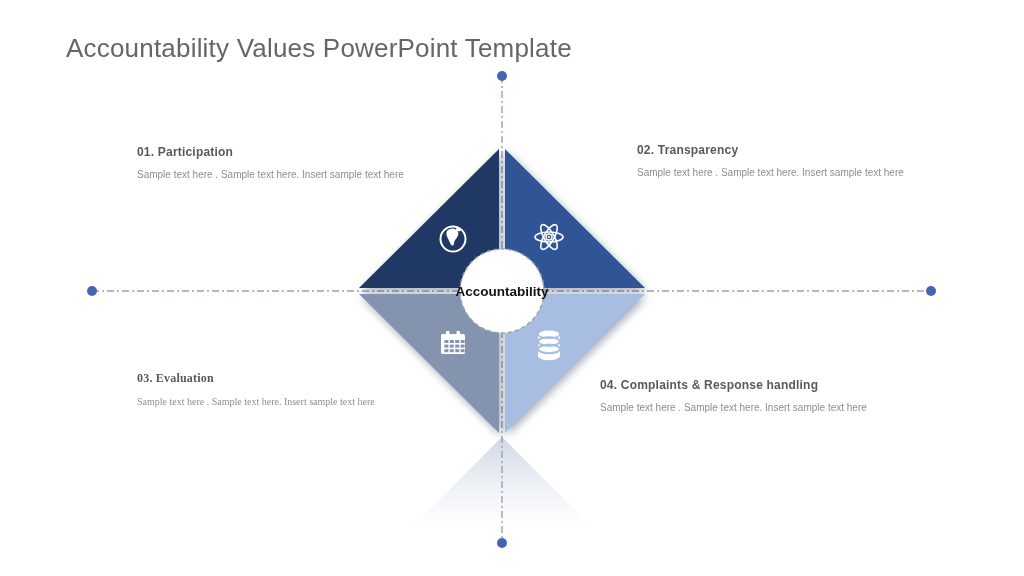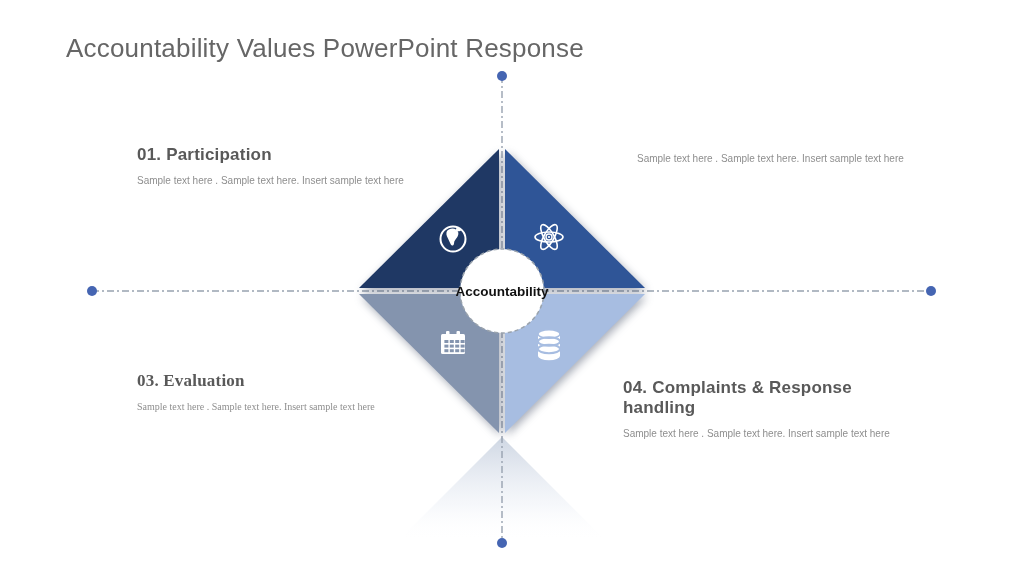--- a/index.html
+++ b/index.html
@@ -9,40 +9,40 @@
   }
   #title{
     position:absolute;left:66px;top:33px;
     font-size:26px;font-weight:500;color:#666666;letter-spacing:0.2px;
     white-space:nowrap;
   }
   svg.diagram{position:absolute;left:0;top:0;}
   .diamond{filter:drop-shadow(2px 3px 4px rgba(60,72,96,0.45));}
   .textblock{position:absolute;width:296px;}
   .textblock h2{
-    margin:0;font-size:17px;font-weight:bold;color:#595959;letter-spacing:0.2px;
+    margin:0;font-size:12px;font-weight:bold;color:#595959;letter-spacing:0.2px;
   }
   .textblock p{
     margin:7px 0 0 0;font-size:10px;color:#8e8e8e;line-height:1.75;
     text-align:justify;
   }
   #block1{left:137px;top:145px;}
   #block2{left:637px;top:143px;}
   #block3{left:137px;top:371px;font-family:Liberation Serif, serif;}
-  #block4{left:623px;top:378px;width:302px;}
+  #block4{left:600px;top:378px;width:302px;}
   .center-text{
     font-family:"Liberation Sans", sans-serif;font-size:13.5px;font-weight:bold;fill:#111111;
   }
 </style>
 </head>
 <body>
 
 <div id="slide">
 
-  <div id="title">Accountability Values PowerPoint Response</div>
+  <div id="title">Accountability Values PowerPoint Template</div>
 
   <svg class="diagram" width="1024" height="576" viewBox="0 0 1024 576">
 
     <defs>
       <linearGradient id="reflGrad" x1="0" y1="0" x2="0" y2="1">
         <stop offset="0" stop-color="#93A5C0" stop-opacity="0.45"></stop>
         <stop offset="0.65" stop-color="#C2CEE2" stop-opacity="0.15"></stop>
         <stop offset="1" stop-color="#FFFFFF" stop-opacity="0"></stop>
       </linearGradient>
     </defs>
@@ -113,20 +113,21 @@
     <circle cx="502" cy="291" r="42" fill="#ffffff" stroke="#9AA3AD" stroke-width="1.5" stroke-dasharray="4 3"></circle>
     <text x="502" y="296" text-anchor="middle" class="center-text">Accountability</text>
   </svg>
 
   <div class="textblock" id="block1">
     <h2>01. Participation</h2>
     <p>Sample text here . Sample text here. Insert sample text here</p>
   </div>
 
   <div class="textblock" id="block2">
+    <h2>02. Transparency</h2>
     <p>Sample text here . Sample text here. Insert sample text here</p>
   </div>
 
   <div class="textblock" id="block3">
     <h2>03. Evaluation</h2>
     <p>Sample text here . Sample text here. Insert sample text here</p>
   </div>
 
   <div class="textblock" id="block4">
     <h2>04. Complaints &amp; Response handling</h2>

